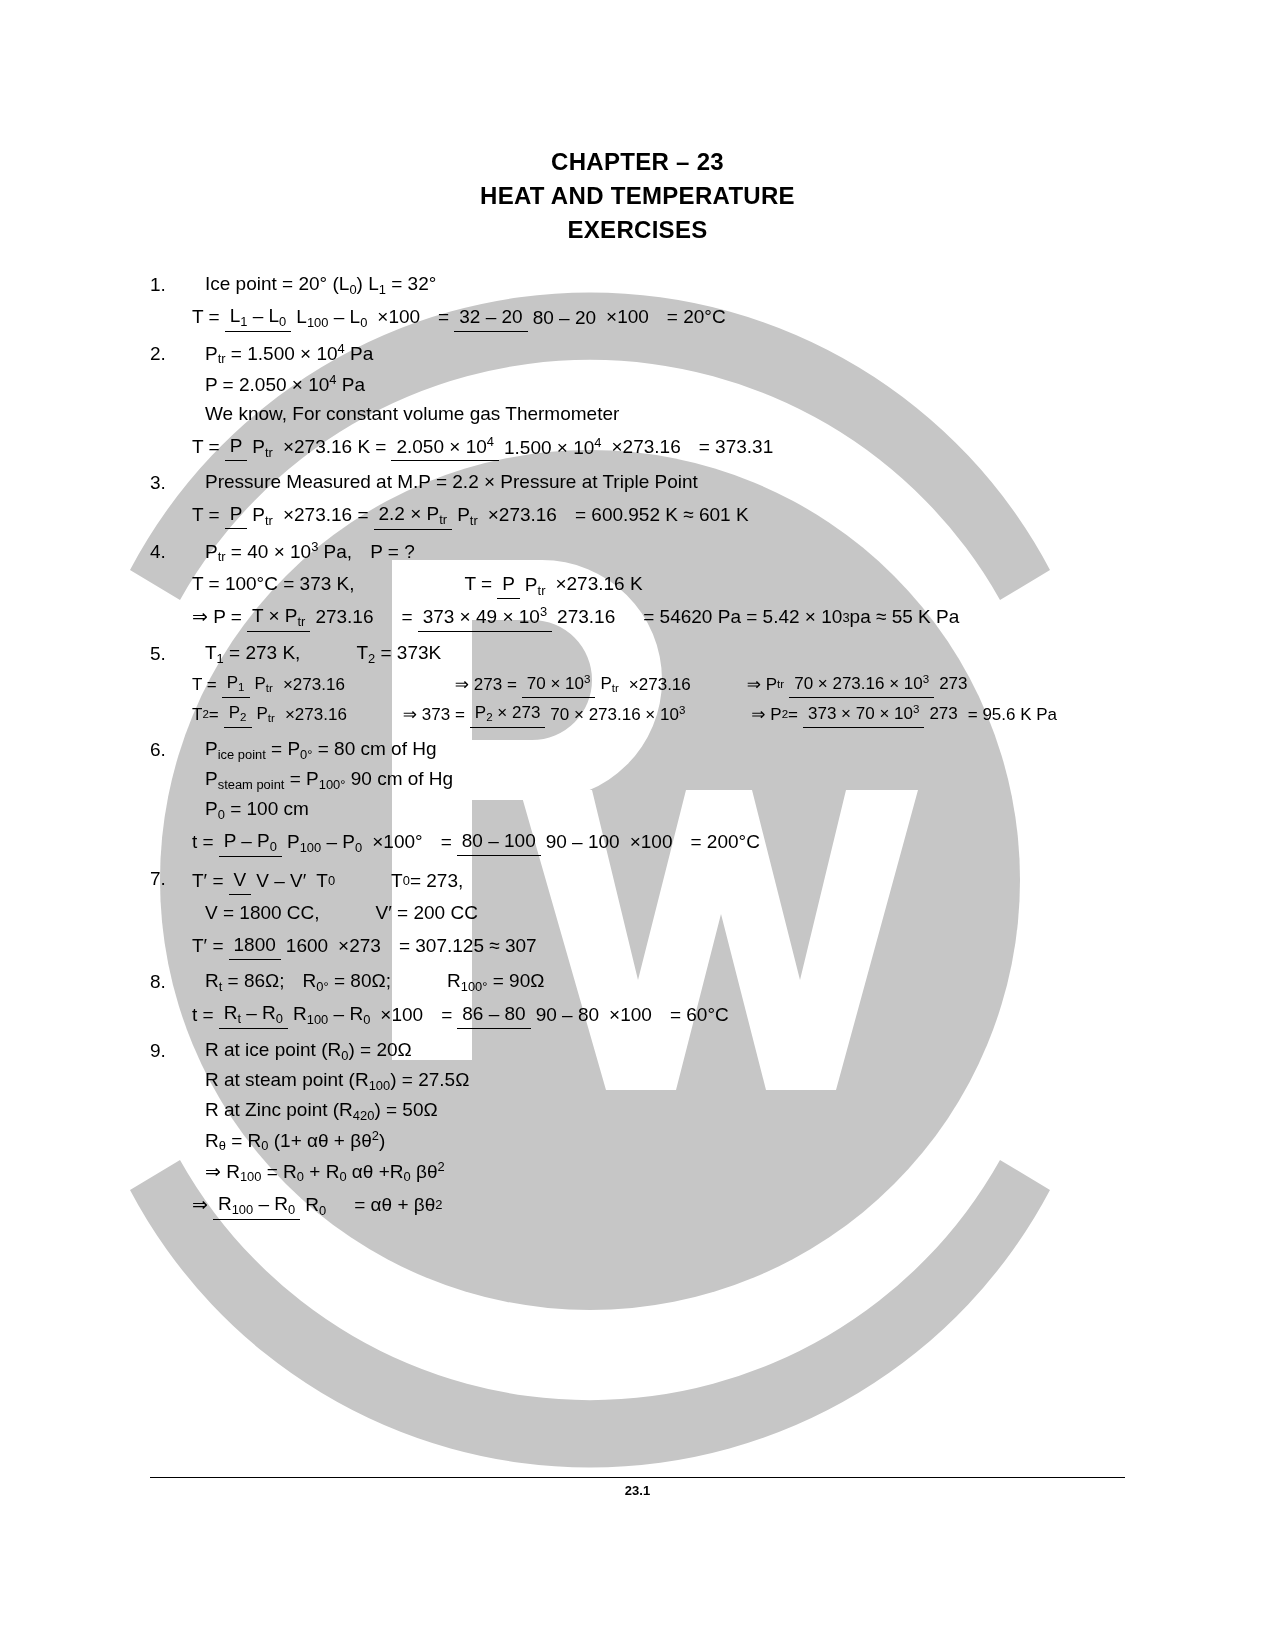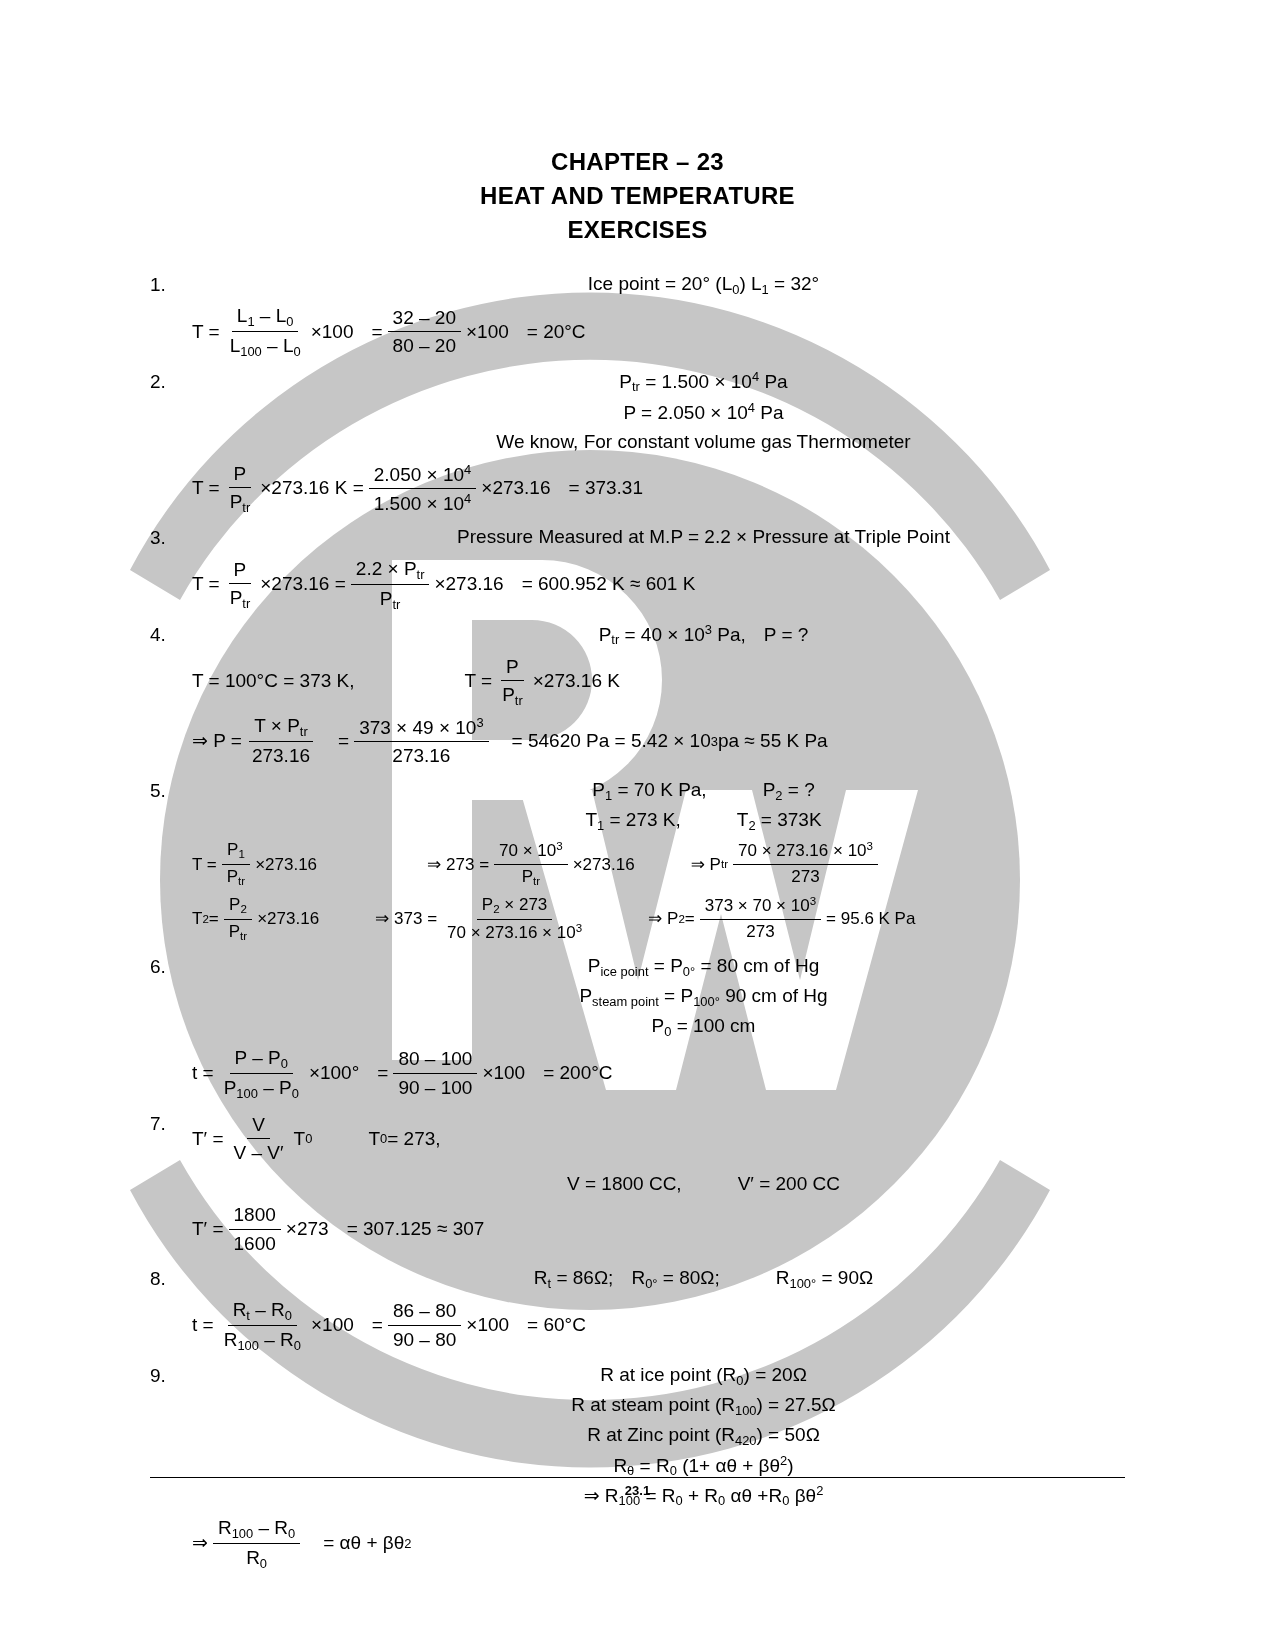--- a/index.html
+++ b/index.html
@@ -67,41 +67,39 @@
     line-height: 1.5;
     padding-top: 2px;
   }
   .body {
     flex: 1 1 auto;
     font-size: 19px;
     line-height: 1.5;
   }
   .line {
     white-space: nowrap;
-    margin: 1px 0;
-    text-align: center;
+    margin: 1px 13px;
   }
   .eqline {
     display: flex;
     align-items: center;
     white-space: nowrap;
     margin: 4px 0;
   }
   .gap-sm { display: inline-block; width: 18px; }
   .gap-md { display: inline-block; width: 56px; }
   .gap-lg { display: inline-block; width: 110px; }
 
   sub { font-size: 0.68em; vertical-align: -0.28em; }
   sup { font-size: 0.68em; vertical-align: 0.52em; }
 
   
   .frac {
     display: inline-flex;
-    flex-direction: column;
-    align-items: center;
+    flex-direction: row;
     vertical-align: middle;
     margin: 0 5px;
     text-align: center;
   }
   .frac .nu {
     padding: 0 5px 1px 5px;
     border-bottom: 1.3px solid #000;
     line-height: 1.35;
   }
   .frac .de {
@@ -261,23 +259,20 @@
               <sup>3</sup>
               <span> pa ≈ 55 K Pa</span>
           </div>
         </div>
       </div>
 
       <div class="prob">
         <div class="num">5.</div>
         <div class="body">
           <div class="line">
-            <span>P</span><sub>1</sub><span> = 70 K Pa,</span><span class="gap-md"></span><span>P</span><sub>2</sub><span> = ?</span>
-          </div>
-          <div class="line">
             <span>T</span><sub>1</sub><span> = 273 K,</span><span class="gap-md"></span><span>T</span><sub>2</sub><span> = 373K</span>
           </div>
           <div class="eqline" style="font-size:17px;">
             <span>T =</span>
             <span class="frac">
               <span class="nu"><span>P</span><sub>1</sub></span>
               <span class="de"><span>P</span><sub>tr</sub></span>
             </span>
             <span>×273.16</span>
             <span class="gap-lg"></span>

